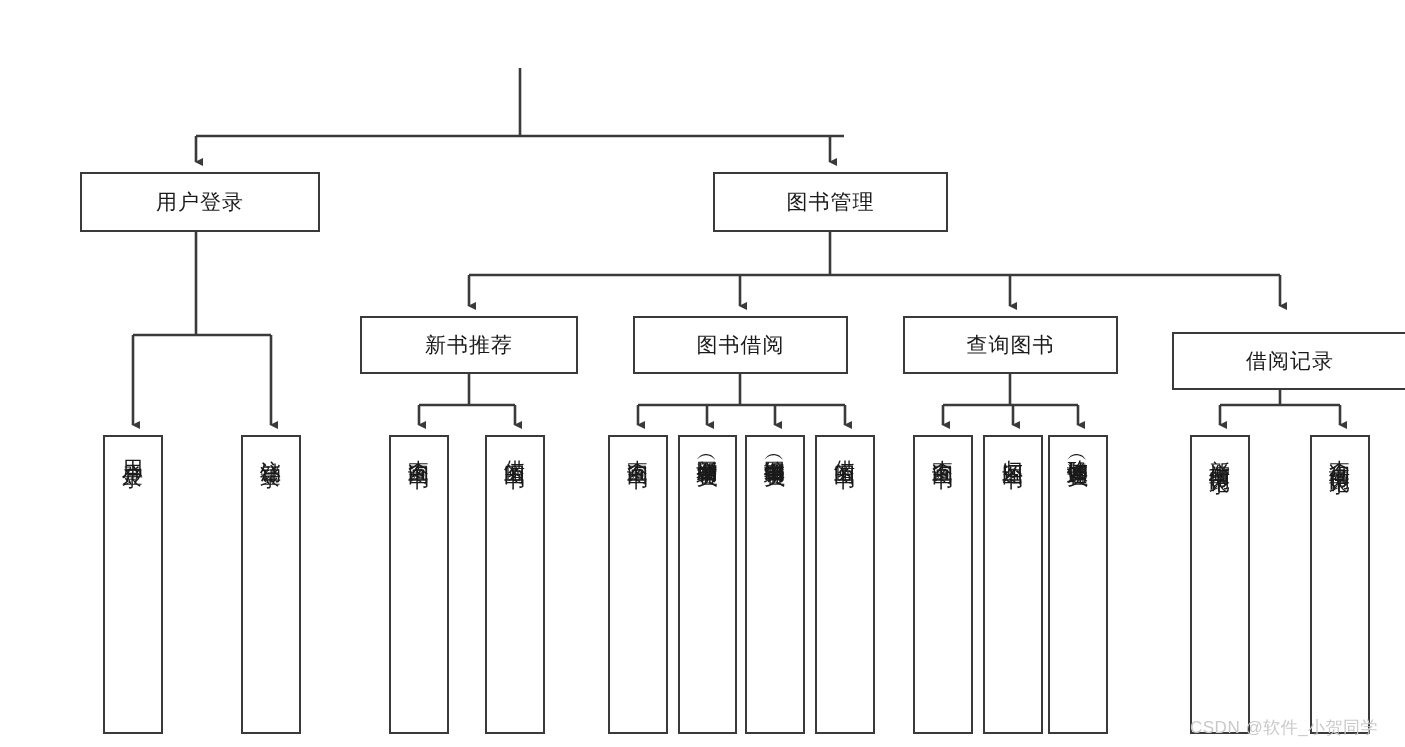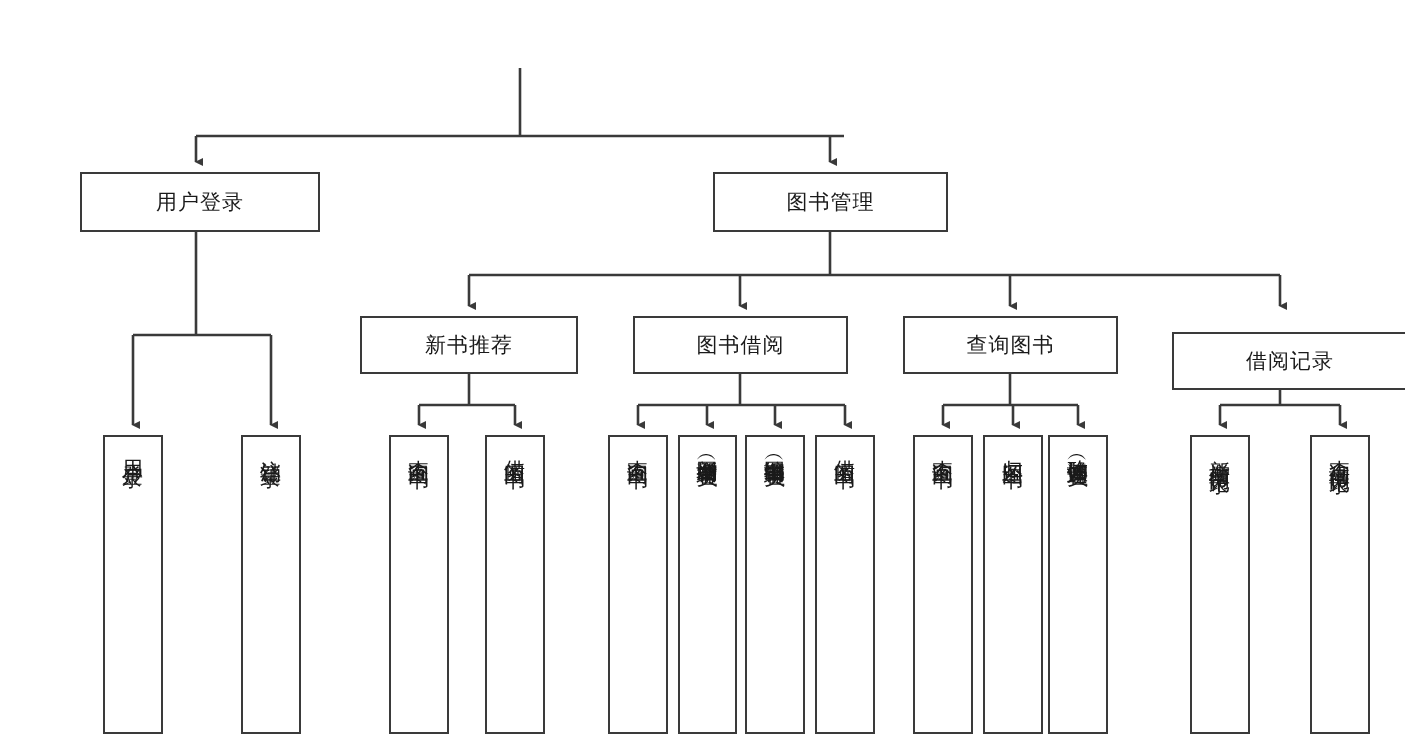--- a/index.html
+++ b/index.html
@@ -177,14 +177,15 @@
         <span class="lbl">确认归还（管理员）</span>
       </div>
       <div class="node vert" style="left: 1190px; top: 435px; width: 60px; height: 299px;">
         <span class="lbl">新增借阅记录</span>
       </div>
       <div class="node vert" style="left: 1310px; top: 435px; width: 60px; height: 299px;">
         <span class="lbl">查询借阅记录</span>
       </div>
     </div>
 
+  <div class="watermark" style="left: 1190px; top: 716px; color: rgb(201, 201, 201);">CSDN @软件_小贺同学</div>
 
 </div>
 
 </body></html>

